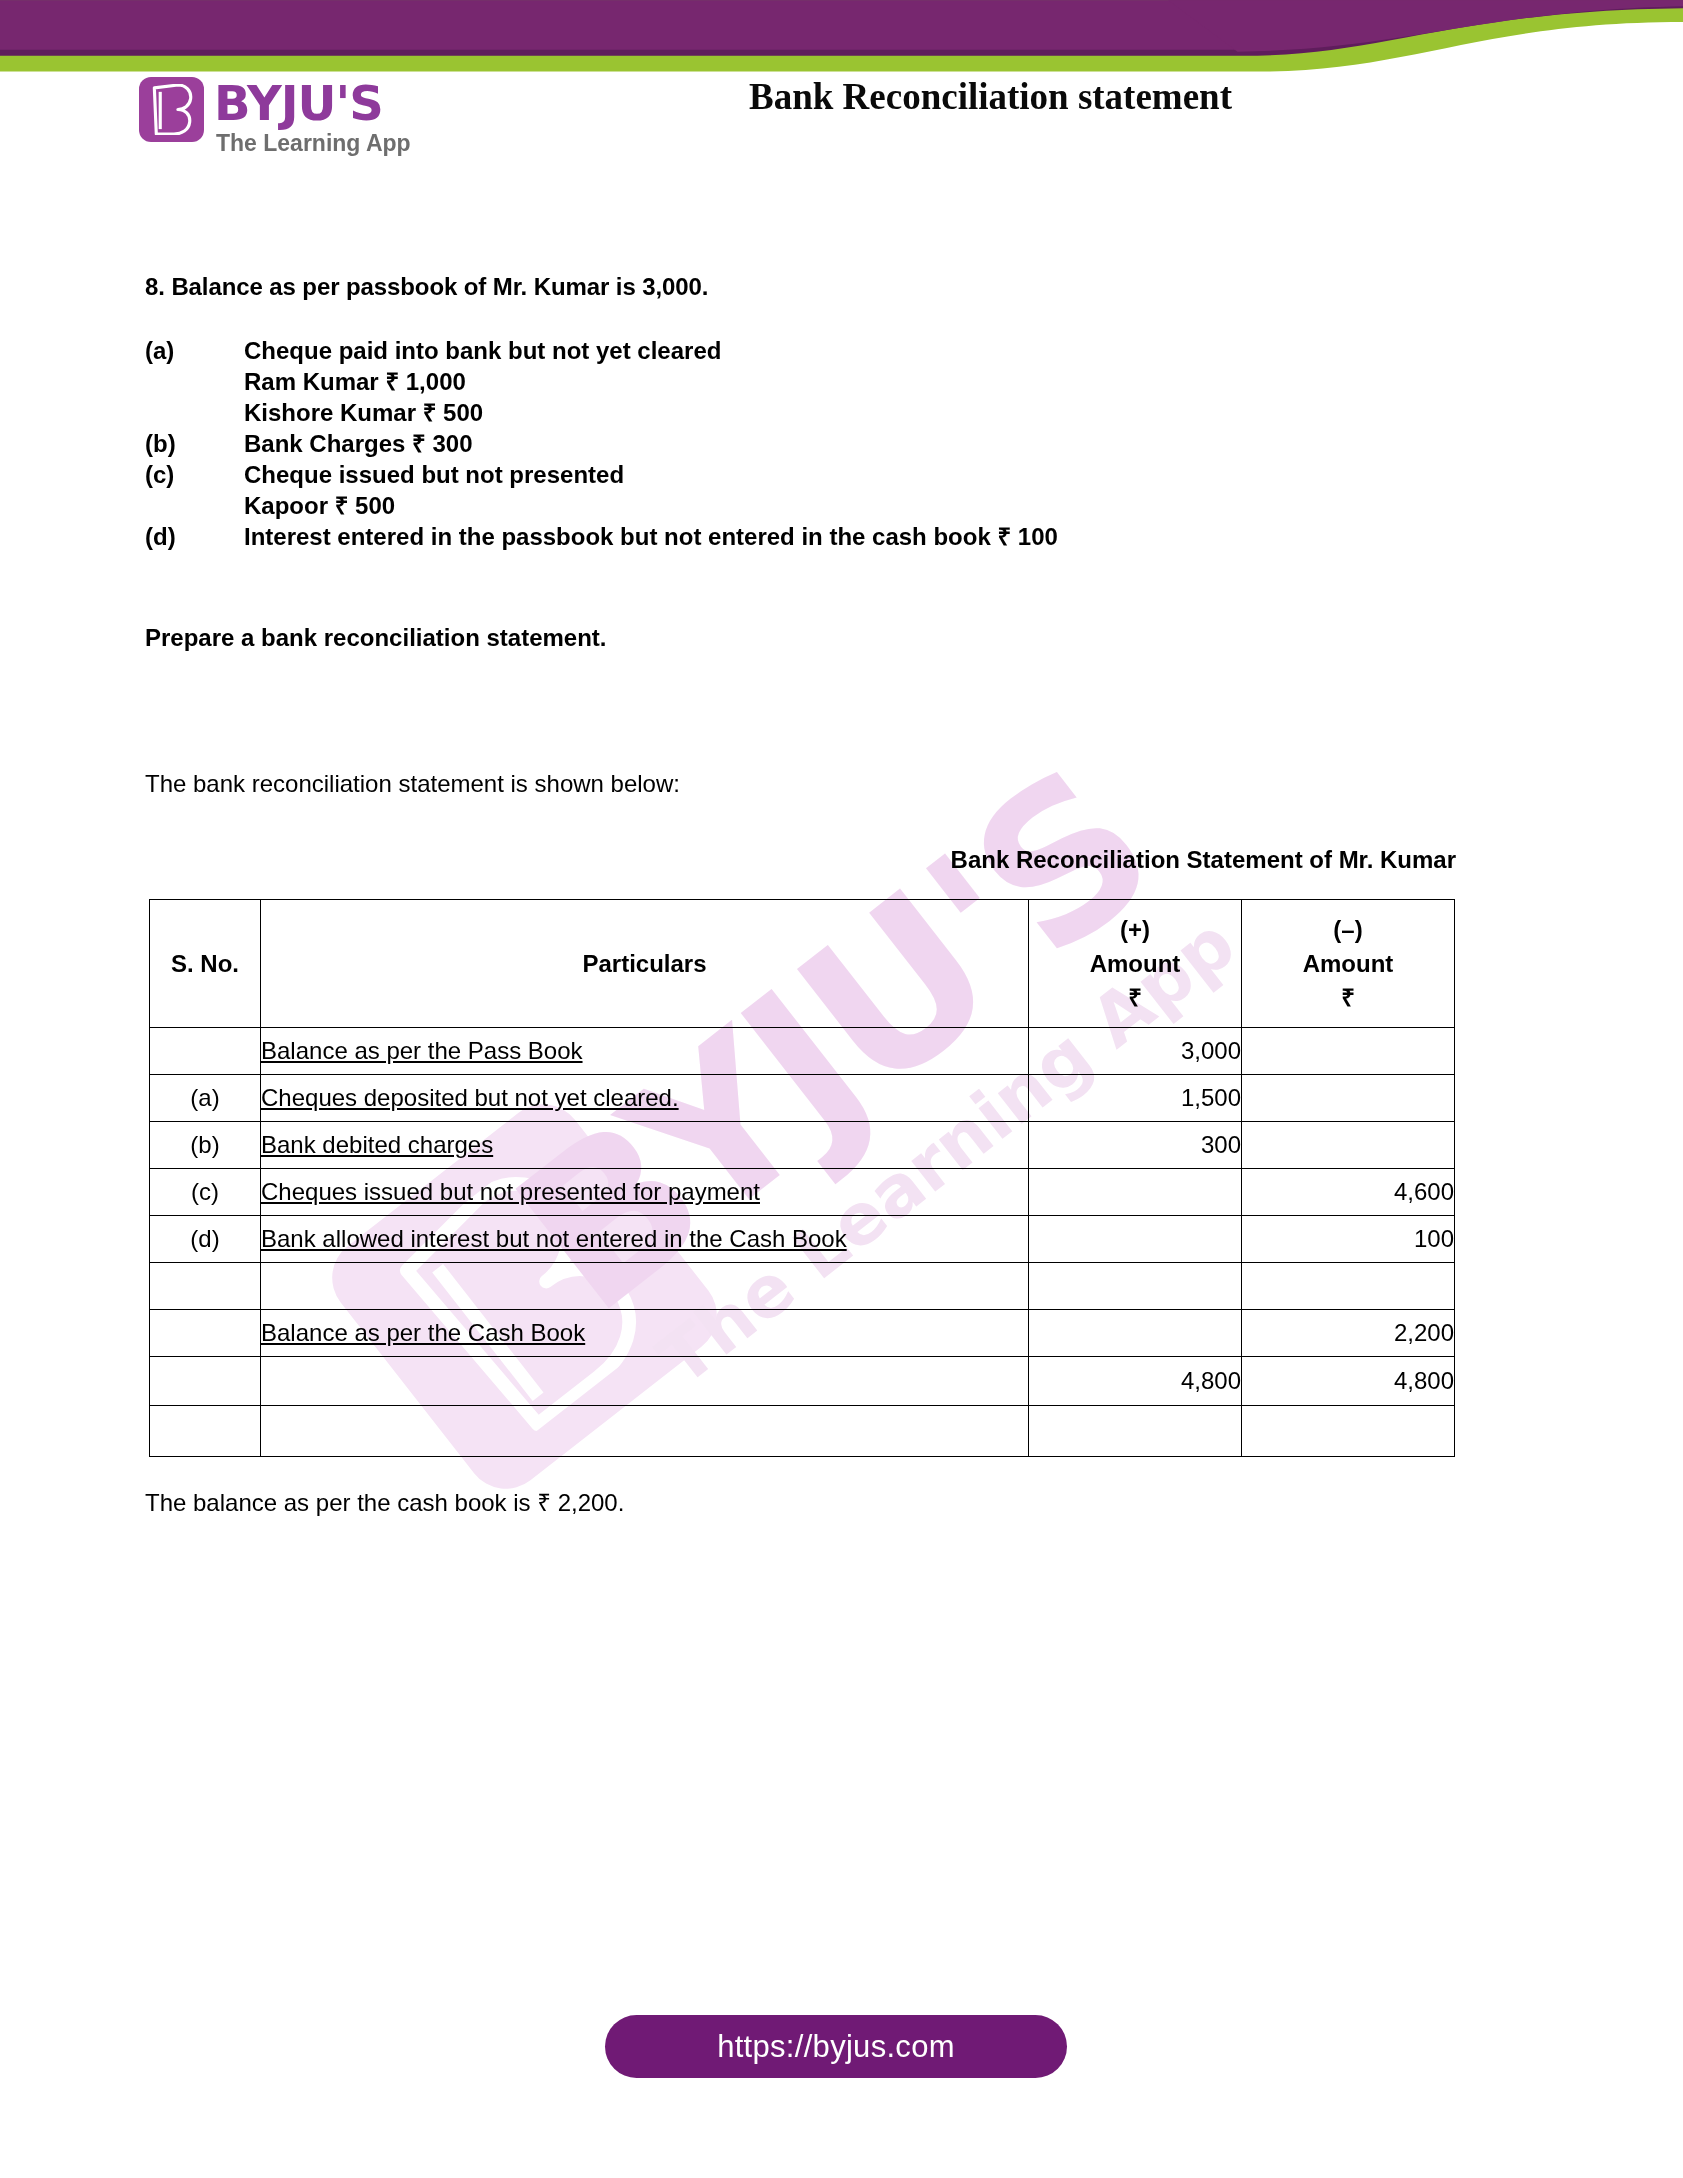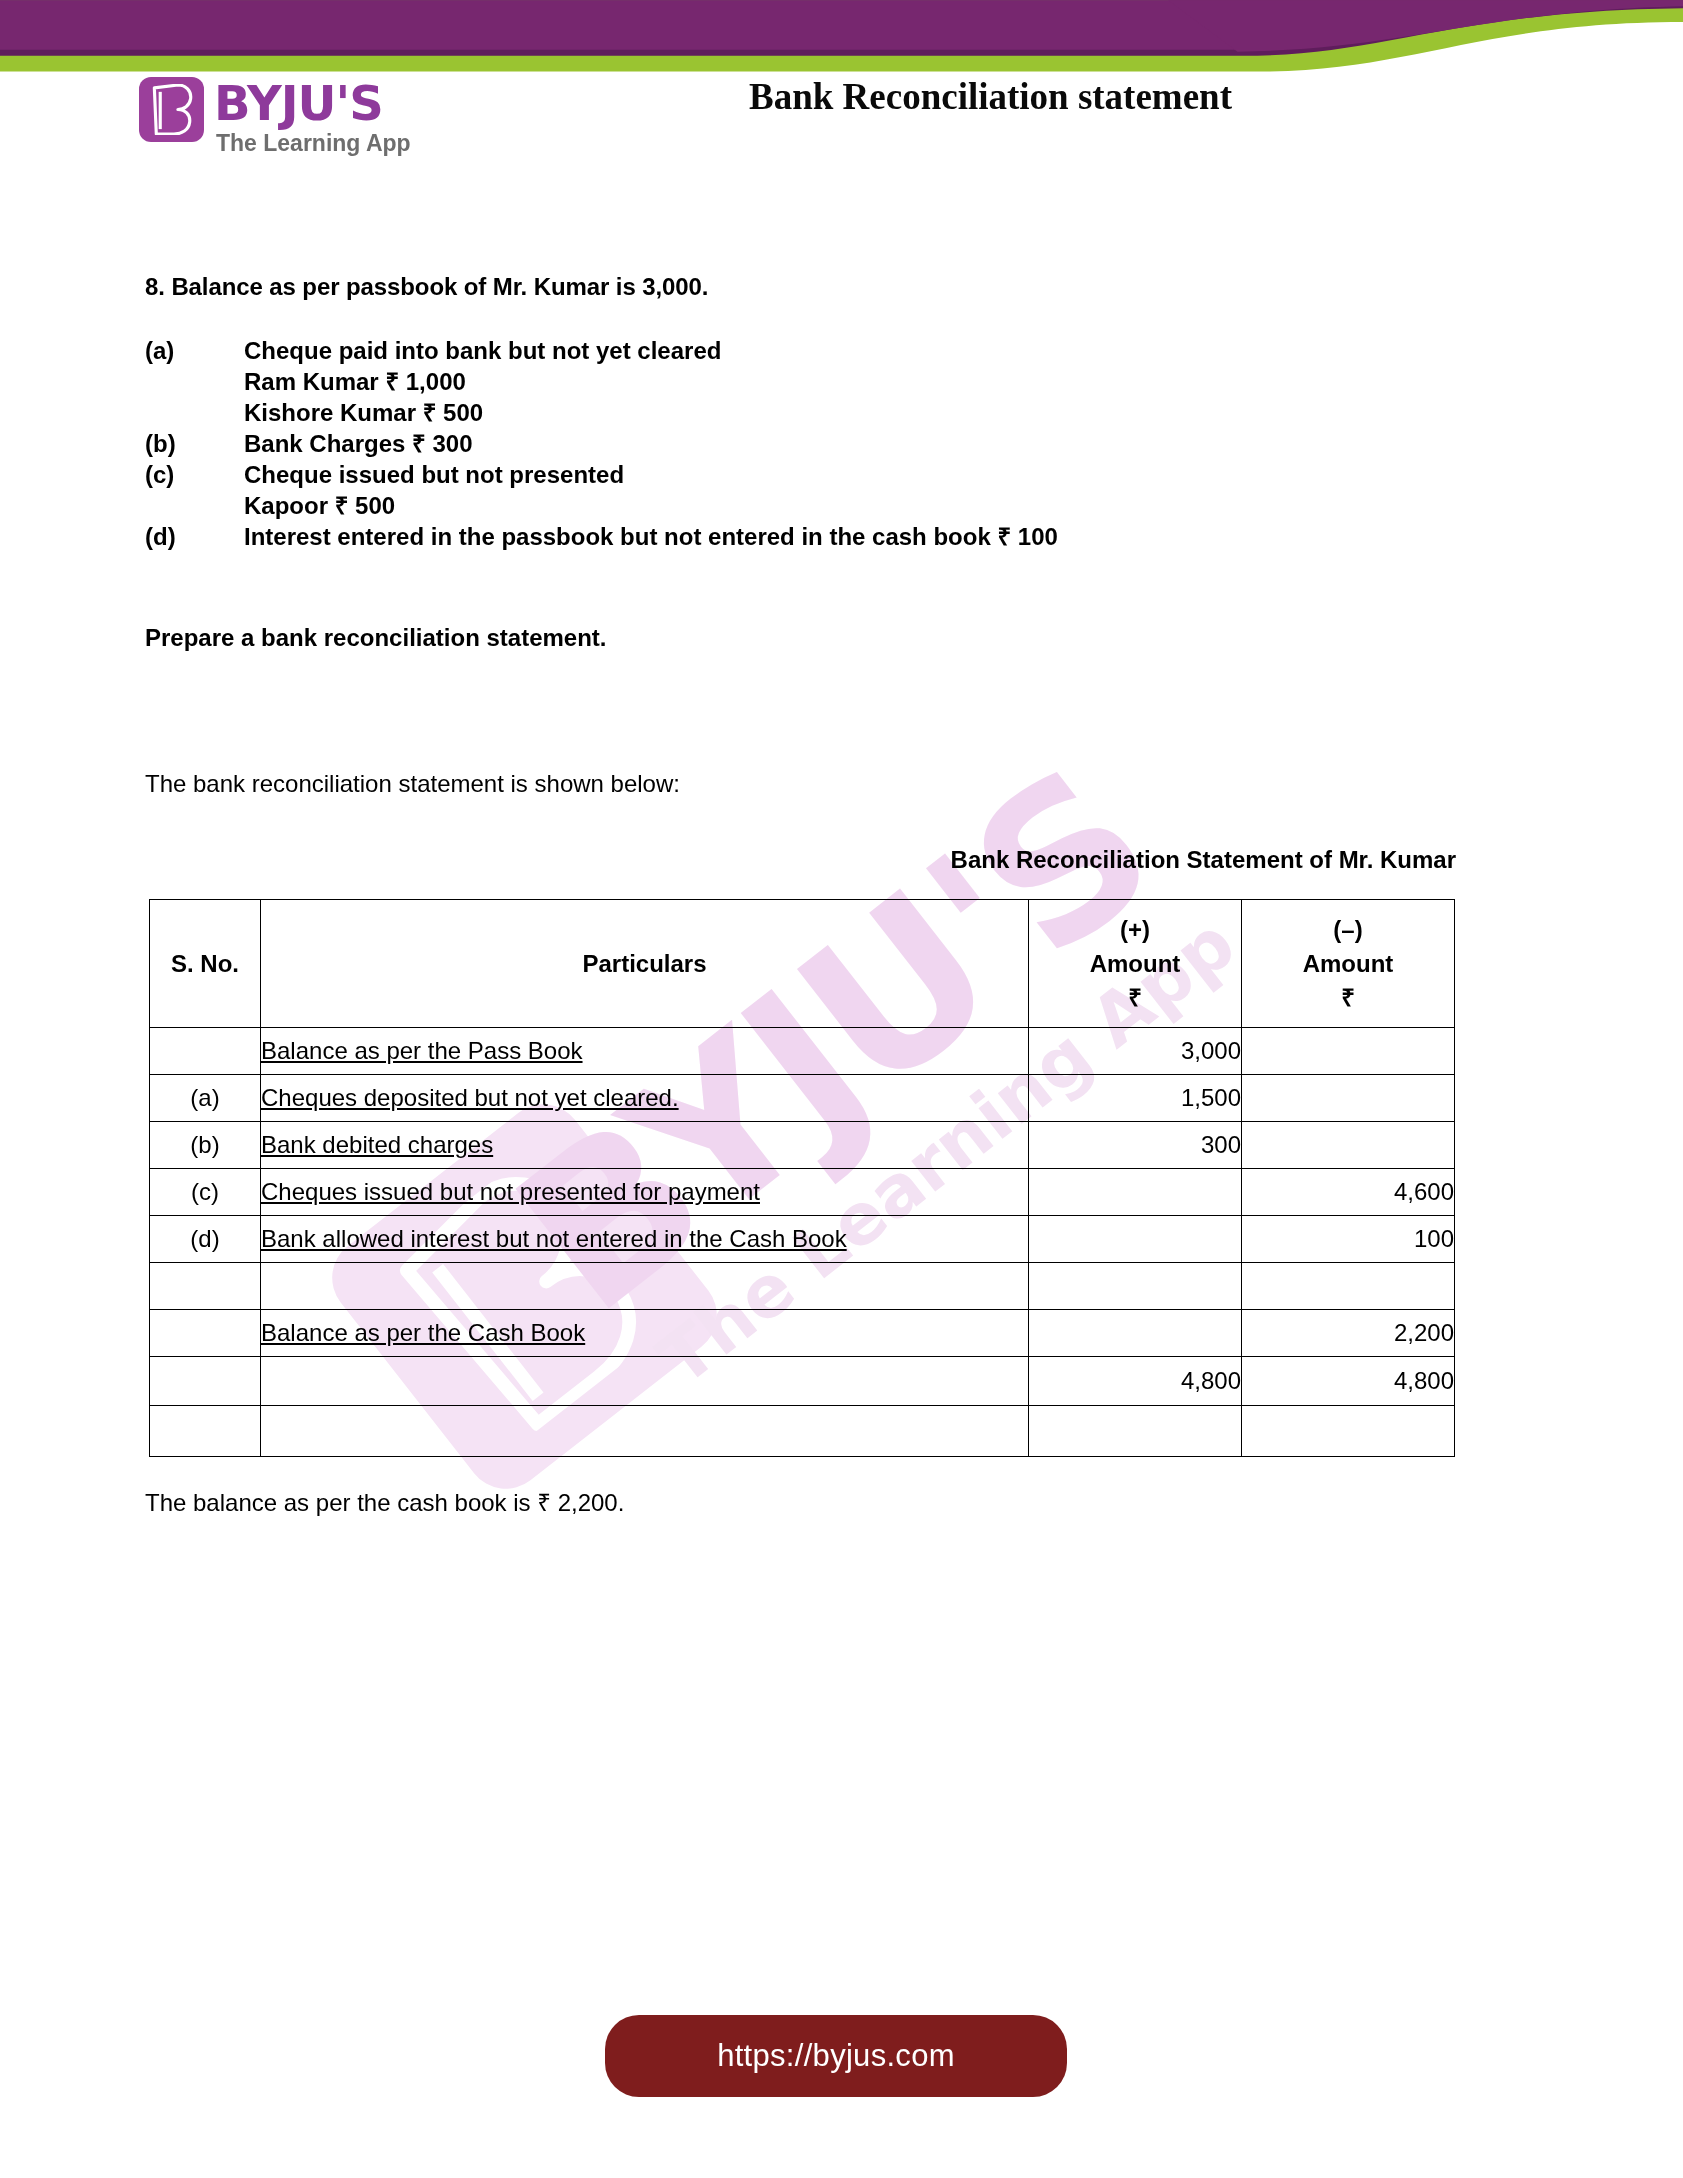--- a/index.html
+++ b/index.html
@@ -248,22 +248,22 @@
     top: 1485px;
     font-size: 24px;
   }
 
   
   .footer-pill {
     position: absolute;
     left: 605px;
     top: 2015px;
     width: 462px;
-    height: 82px;
-    background: #7f1d1d;
+    height: 63px;
+    background: #701a75;
     border-radius: 34px;
     display: flex;
     align-items: center;
     justify-content: center;
     text-align: right;
   }
   .footer-pill span {
     color: #ffffff;
     font-size: 31px;
     font-family: "Liberation Sans", sans-serif;

